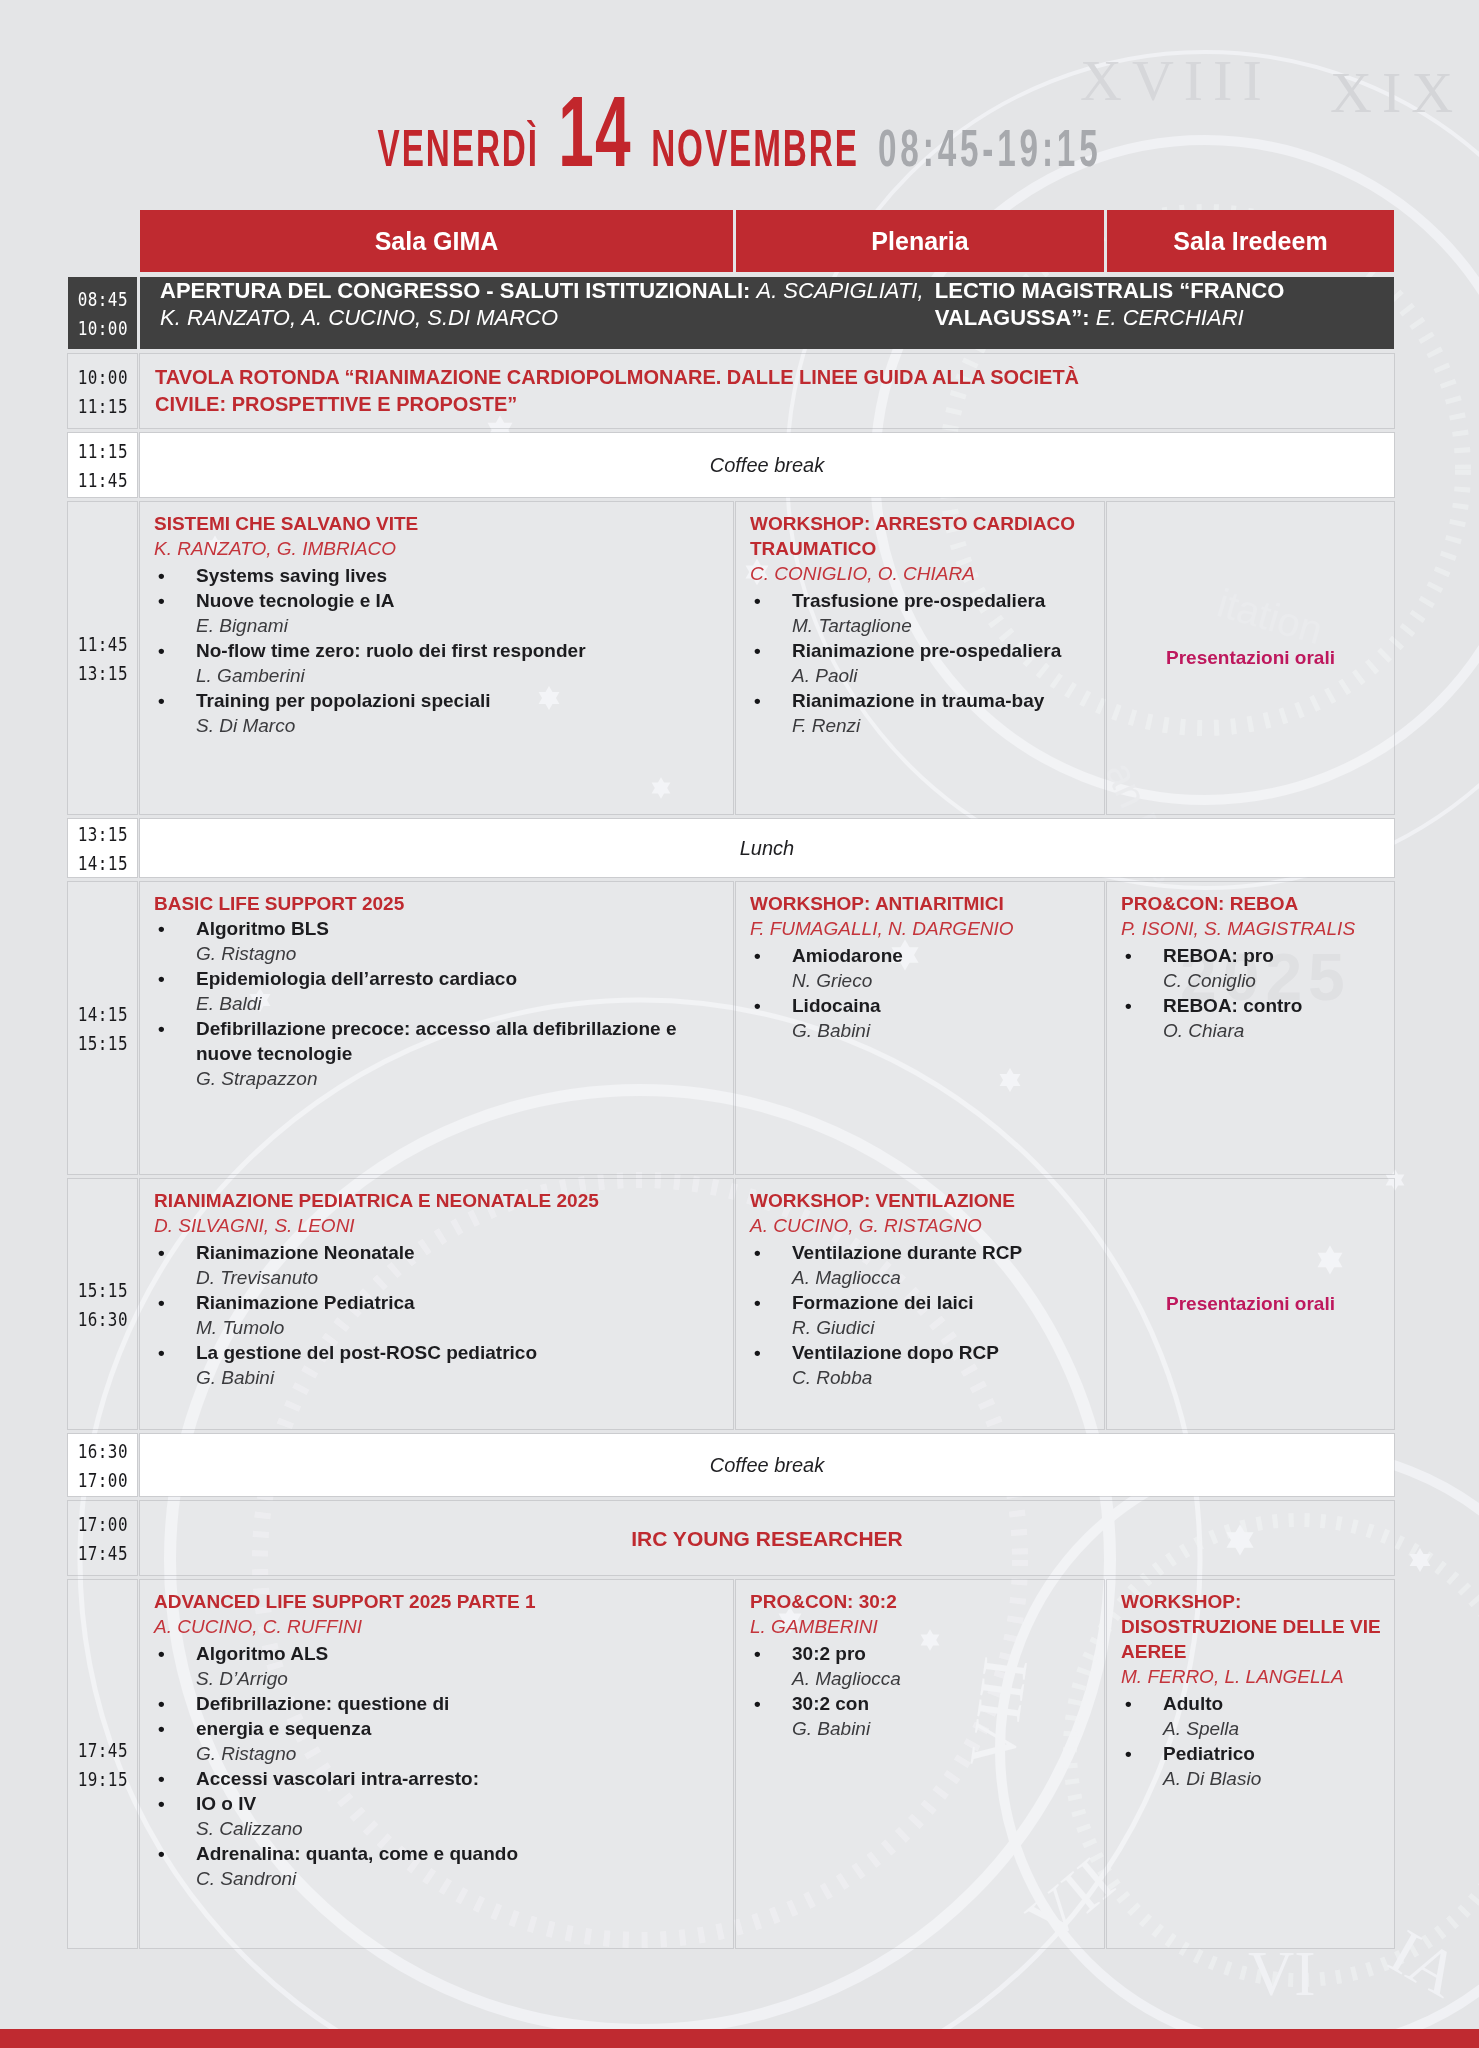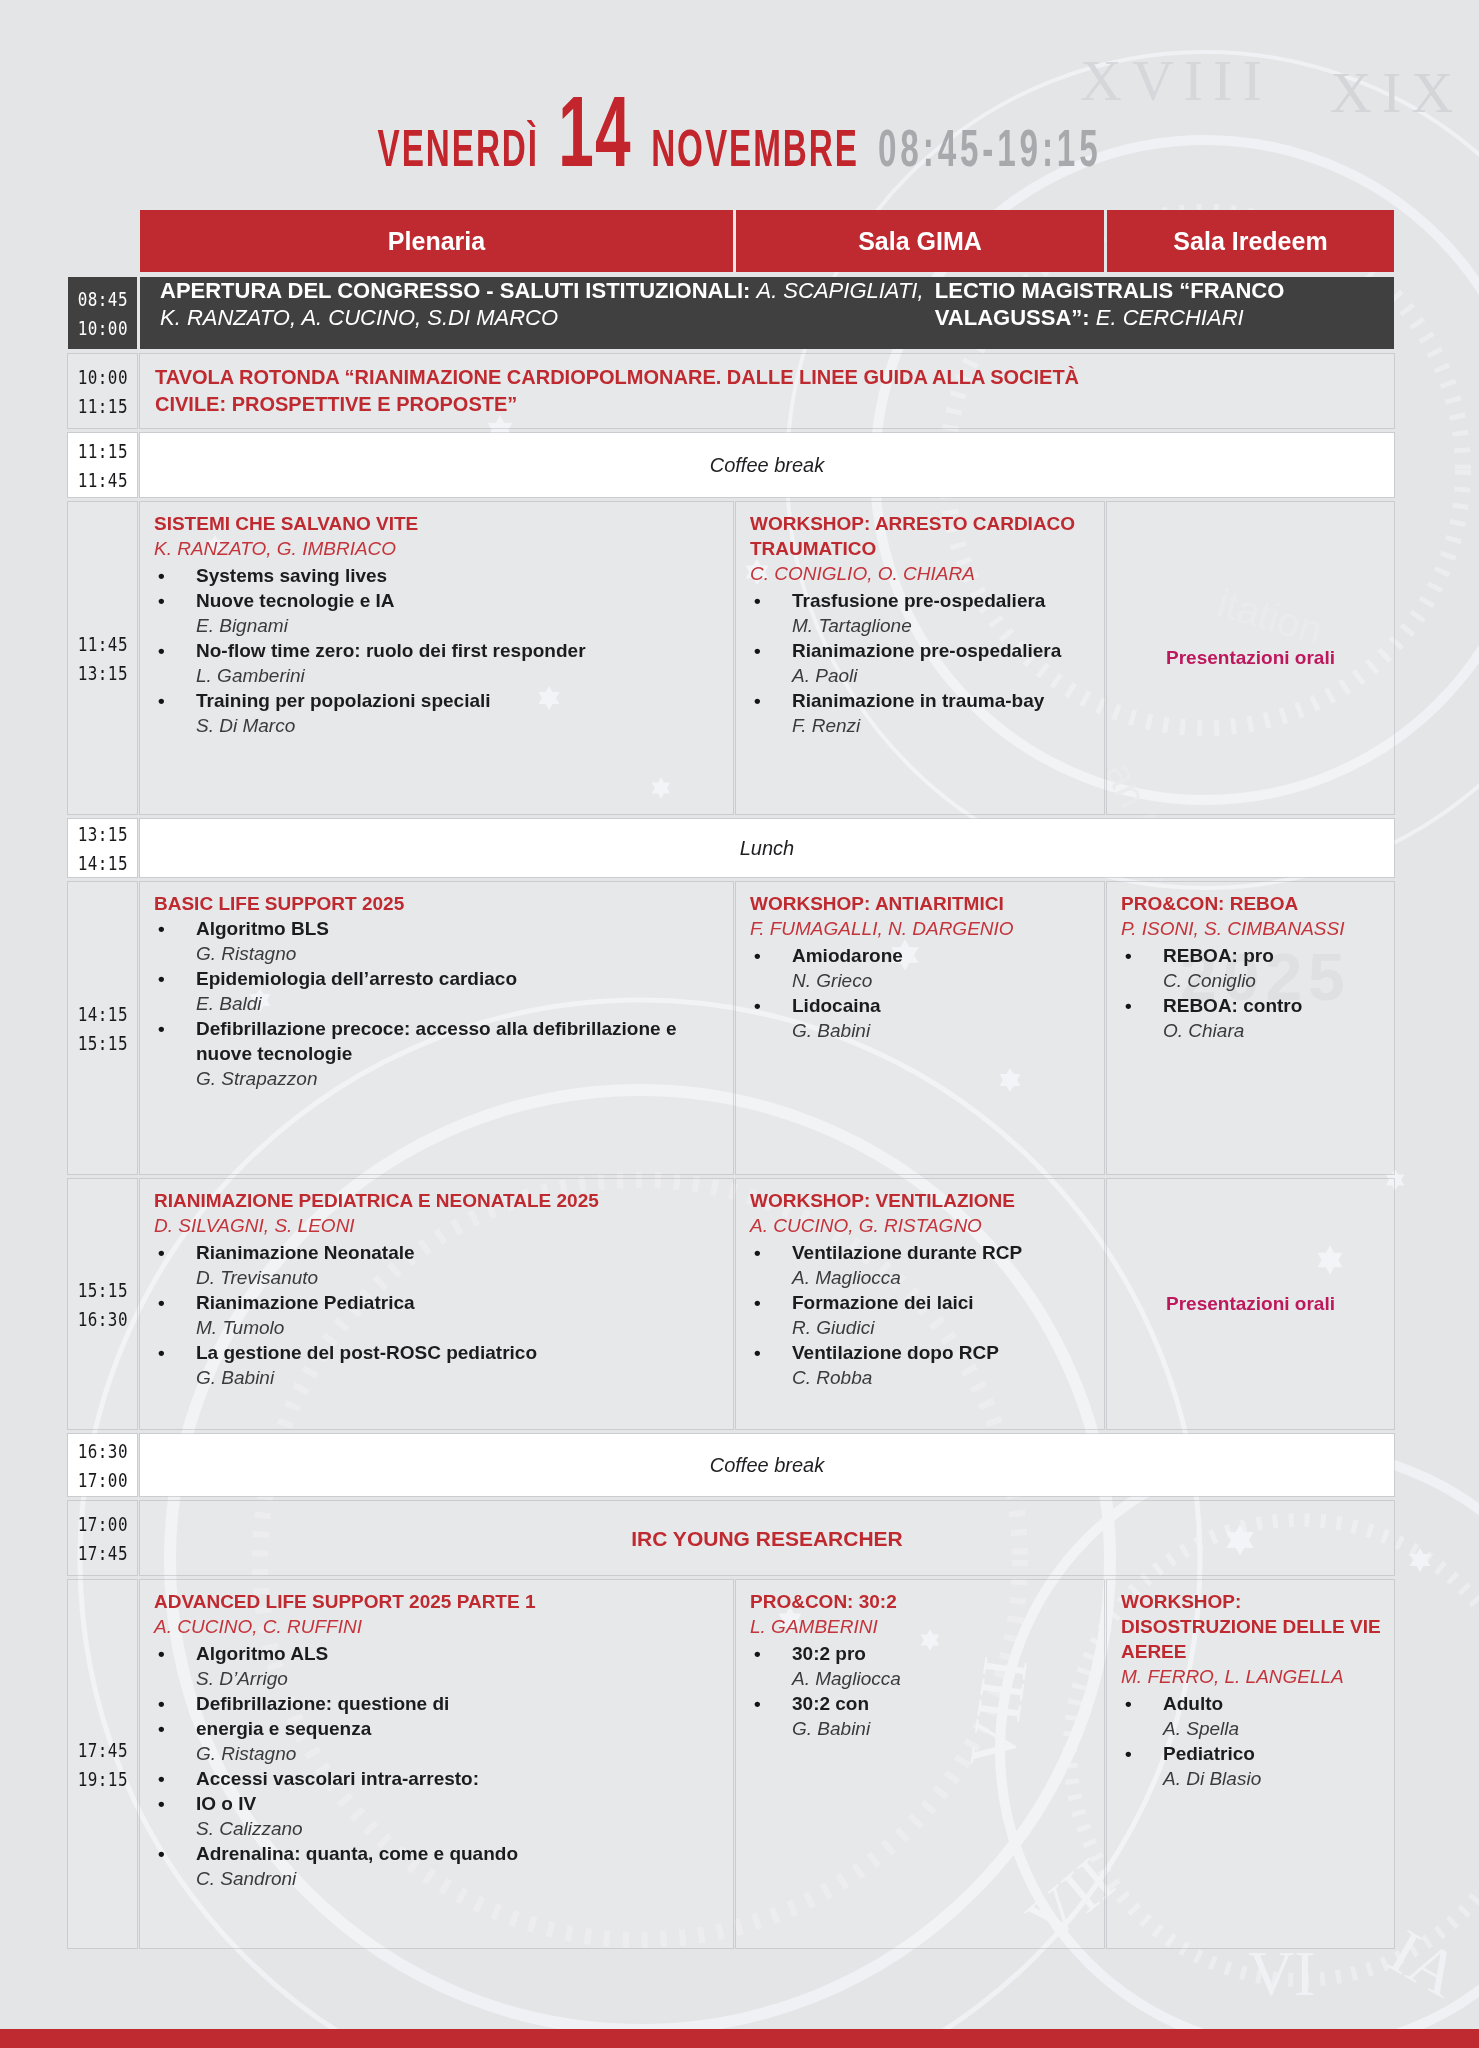--- a/index.html
+++ b/index.html
@@ -116,22 +116,22 @@
     <div class="title-inner">
       <span class="t-day">VENERDÌ</span>
       <span class="t-date">14</span>
       <span class="t-month">NOVEMBRE</span>
       <span class="t-range">08:45-19:15</span>
     </div>
   </div>
 
   <div class="schedule" id="schedule">
     <div class="cell corner"></div>
+    <div class="cell col-header">Sala GIMA</div>
     <div class="cell col-header">Plenaria</div>
-    <div class="cell col-header">Sala GIMA</div>
     <div class="cell col-header">Sala Iredeem</div>
   <div class="cell time-cell red">
         <span class="t-num">08:45</span>
         <span class="t-num">10:00</span>
       </div>
       <div class="cell span red opening-banner">
         <div class="ob-line"><b>APERTURA DEL CONGRESSO - SALUTI ISTITUZIONALI:</b> <i>A. SCAPIGLIATI, K. RANZATO, A. CUCINO, S.DI MARCO</i></div>
         <div class="ob-line"><b>LECTIO MAGISTRALIS “FRANCO VALAGUSSA”:</b> <i>E. CERCHIARI</i></div>
       </div>
       <div class="cell time-cell">
@@ -259,21 +259,21 @@
         <div class="item">
           <div class="t-line">
             <span class="bullet">•</span>
             <span class="topic">Lidocaina</span>
           </div>
           <div class="speaker">G. Babini</div>
         </div>
       </div>
       <div class="cell session-cell">
         <div class="s-title">PRO&amp;CON: REBOA</div>
-        <div class="s-chairs">P. ISONI, S. CIMBANASSI</div>
+        <div class="s-chairs">P. ISONI, S. MAGISTRALIS</div>
         <div class="item">
           <div class="t-line">
             <span class="bullet">•</span>
             <span class="topic">REBOA: pro</span>
           </div>
           <div class="speaker">C. Coniglio</div>
         </div>
         <div class="item">
           <div class="t-line">
             <span class="bullet">•</span>

